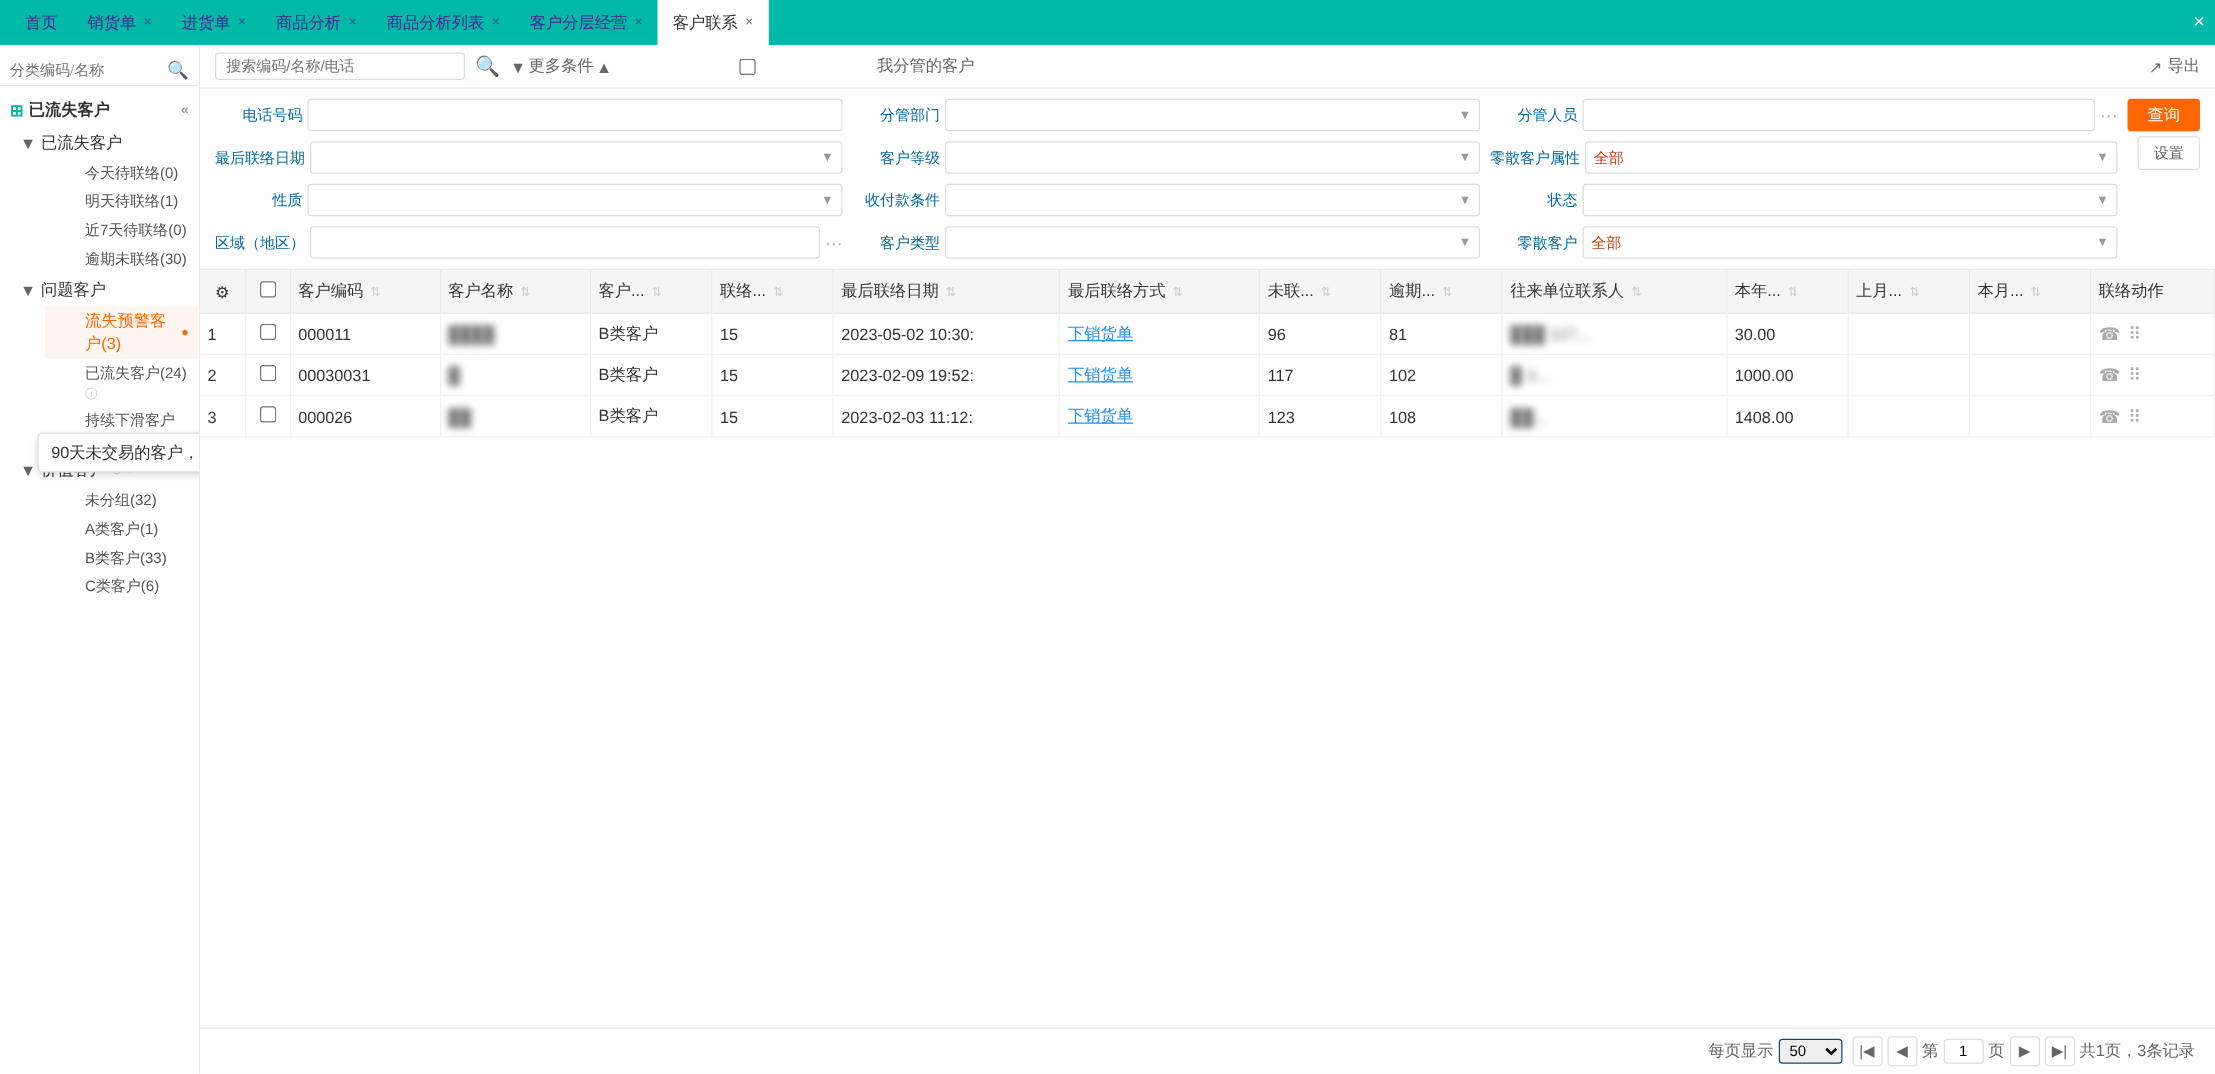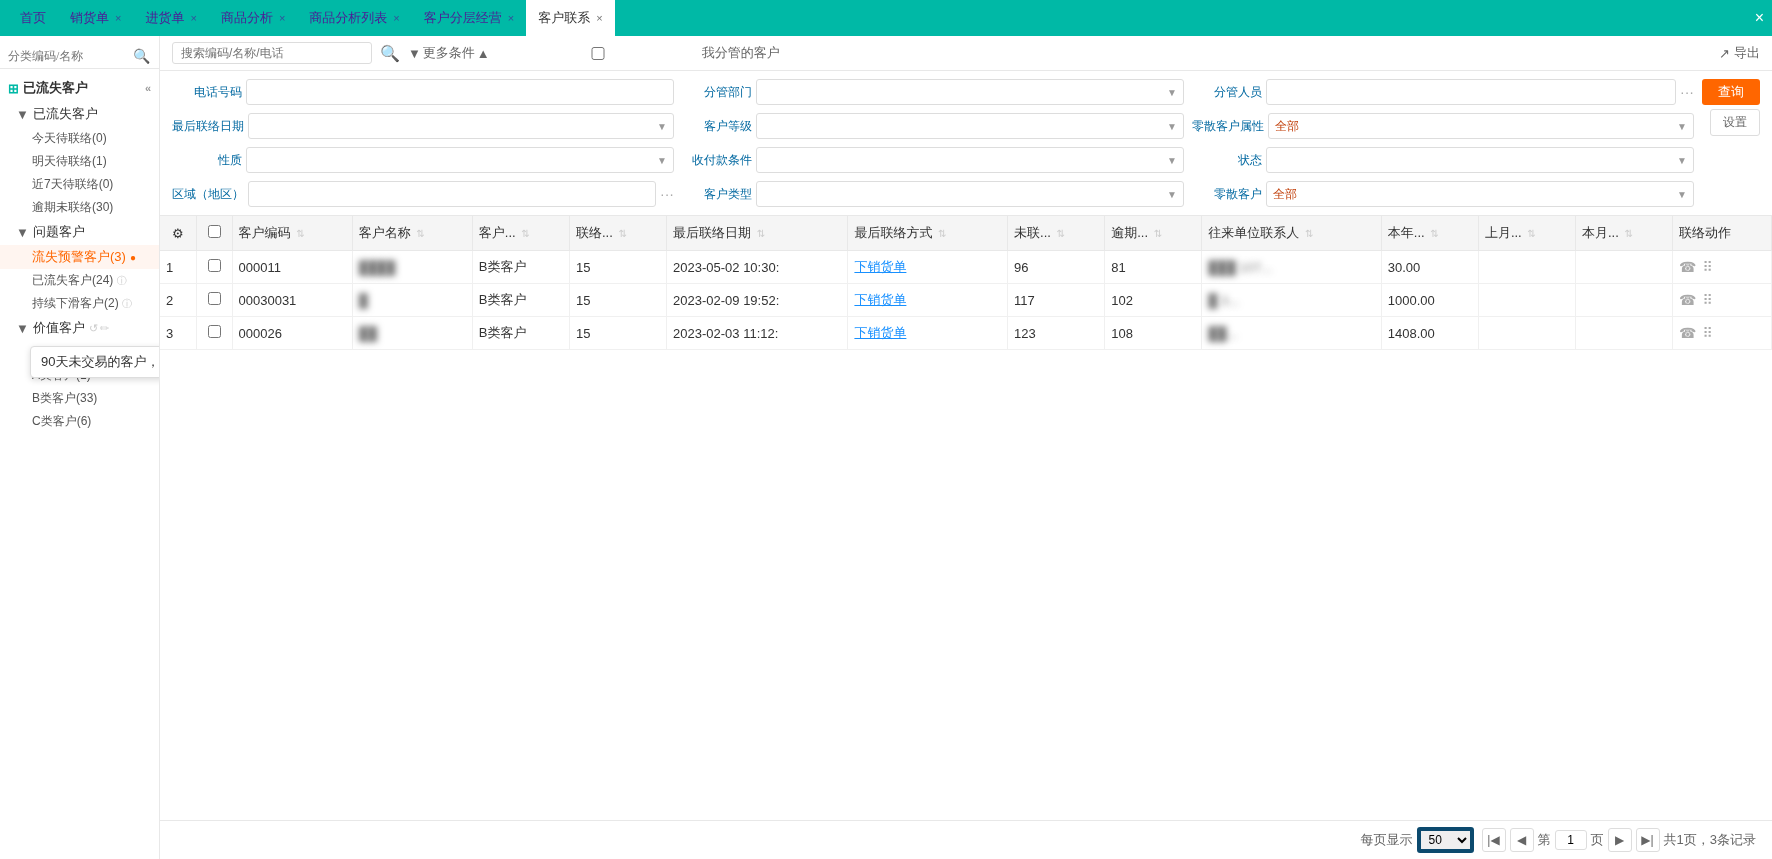--- a/index.html
+++ b/index.html
@@ -88,20 +88,21 @@
       cursor: pointer;
       font-size: 12px;
     }
     .sidebar-group-label .arrow { margin-right: 4px; color: #666; }
 
     .sidebar-subitem {
       padding: 3px 8px 3px 32px;
       color: #555;
       cursor: pointer;
       font-size: 12px;
+      margin-left: 36px;
     }
 
     
     .tooltip-box {
       position: absolute;
       left: 30px;
       top: 310px;
       background: #fff;
       border: 1px solid #ddd;
       border-radius: 4px;
@@ -318,21 +319,21 @@
       gap: 8px;
       font-size: 12px;
       color: #666;
     }
     .page-size-select {
       display: flex;
       align-items: center;
       gap: 4px;
     }
     .page-size-select select {
-      border: 4px solid #0c4a6e;
+      border: 1px solid #0c4a6e;
       border-radius: 3px;
       padding: 1px 4px;
       font-size: 12px;
     }
     .pagination {
       display: flex;
       align-items: center;
       gap: 4px;
     }
     .page-btn {

